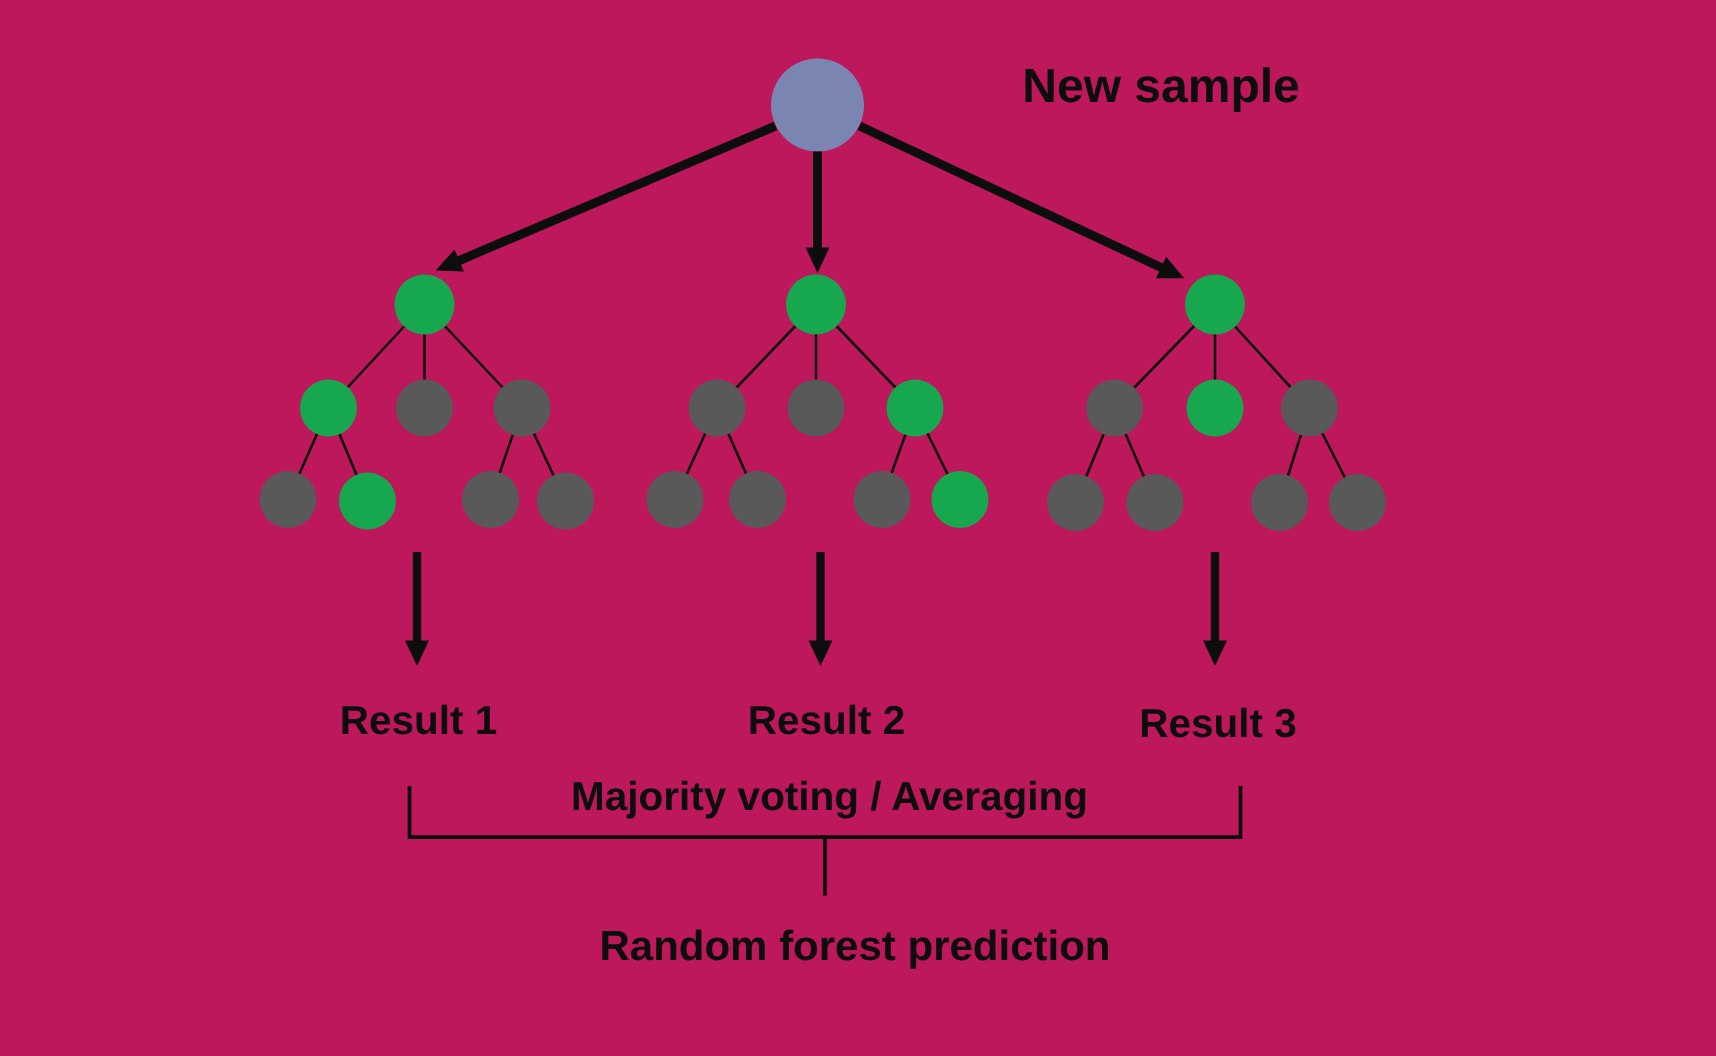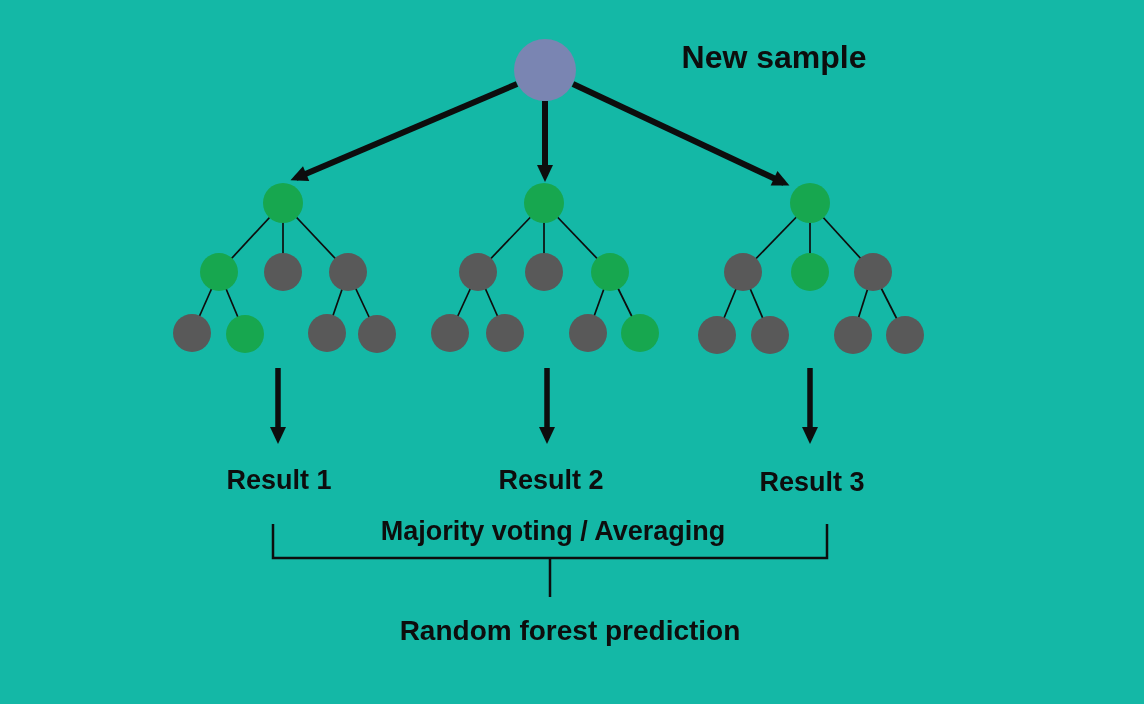--- a/index.html
+++ b/index.html
@@ -4,21 +4,21 @@
 <style>
   html, body {
     margin: 0;
     padding: 0;
     background: #ffffff;
   }
   .canvas {
     position: relative;
     width: 1144px;
     height: 704px;
-    background: #14b8a6;
+    background: #be185d;
     overflow: hidden;
   }
   svg { display: block; }
   .t {
     font-family: "Liberation Sans", sans-serif;
     font-weight: bold;
     fill: #0d0d0d;
   }
   .t-title  { font-size: 32px; }
   .t-result { font-size: 27px; }

